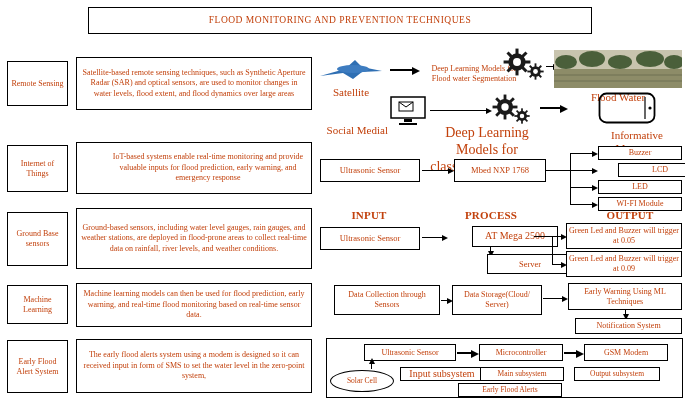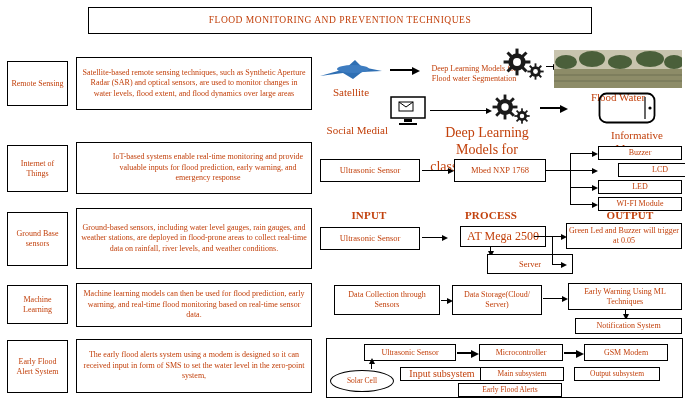--- a/index.html
+++ b/index.html
@@ -167,30 +167,31 @@
   <div class="box" style="left:598px;top:163px;width:84px;height:14px;margin-left:20px;">LCD</div>
   <div class="box" style="left:598px;top:180px;width:84px;height:14px;">LED</div>
   <div class="box" style="left:598px;top:197px;width:84px;height:14px;">WI-FI Module</div>
 
   <div class="label bold" style="left:324px;top:209px;width:90px;">INPUT</div>
   <div class="label bold" style="left:446px;top:209px;width:90px;">PROCESS</div>
   <div class="label bold" style="left:580px;top:209px;width:100px;">OUTPUT</div>
 
   <div class="box" style="left:320px;top:227px;width:100px;height:23px;font-size:8.5px;">Ultrasonic Sensor</div>
   <div class="arrow-r" style="left:422px;top:237px;width:20px;"></div>
-  <div class="box" style="left:460px;top:226px;width:86px;height:21px;font-size:12px;">AT Mega 2500</div>
+  <div class="box" style="left:472px;top:226px;width:86px;height:21px;font-size:10px;">AT Mega 2500</div>
   <div class="arrow-d" style="left:490px;top:247px;height:5px;"></div>
   <div class="box" style="left:448px;top:254px;width:86px;height:20px;font-size:8.5px;margin-left:39px;">Server</div>
 
   <div class="hline" style="left:534px;top:236px;width:18px;"></div>
   <div class="vline" style="left:552px;top:236px;height:28px;"></div>
   <div class="arrow-r" style="left:552px;top:236px;width:9px;"></div>
   <div class="arrow-r" style="left:552px;top:264px;width:9px;"></div>
 
   <div class="box" style="left:566px;top:223px;width:116px;height:26px;font-size:8px;">Green Led and Buzzer will trigger at 0.05</div>
+  <div class="box" style="left:566px;top:251px;width:116px;height:26px;font-size:8px;">Green Led and Buzzer will trigger at 0.09</div>
 
   <div class="box" style="left:334px;top:285px;width:106px;height:30px;">Data Collection through Sensors</div>
   <div class="arrow-r" style="left:441px;top:300px;width:6px;"></div>
   <div class="box" style="left:452px;top:285px;width:90px;height:30px;">Data Storage(Cloud/ Server)</div>
   <div class="arrow-r" style="left:543px;top:298px;width:19px;"></div>
   <div class="box" style="left:568px;top:283px;width:114px;height:27px;">Early Warning Using ML Techniques</div>
   <div class="arrow-d" style="left:625px;top:310px;height:5px;"></div>
   <div class="box" style="left:575px;top:318px;width:107px;height:16px;">Notification System</div>
 
   <div class="abs" style="left:326px;top:338px;width:357px;height:60px;border:1px solid #000;"></div>

